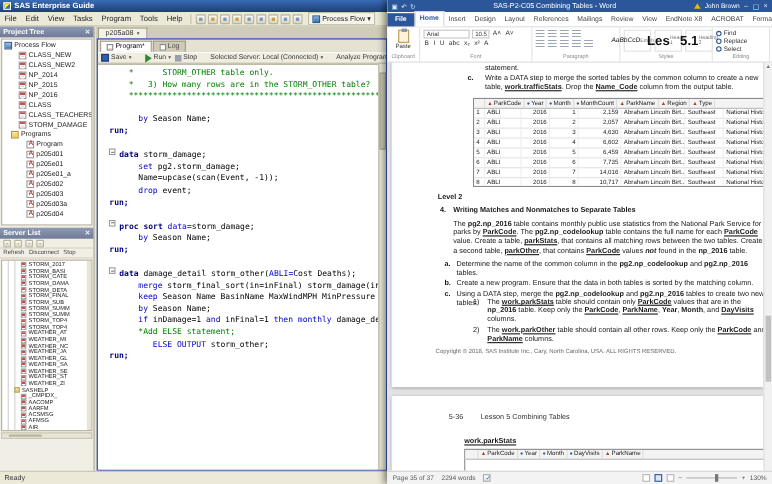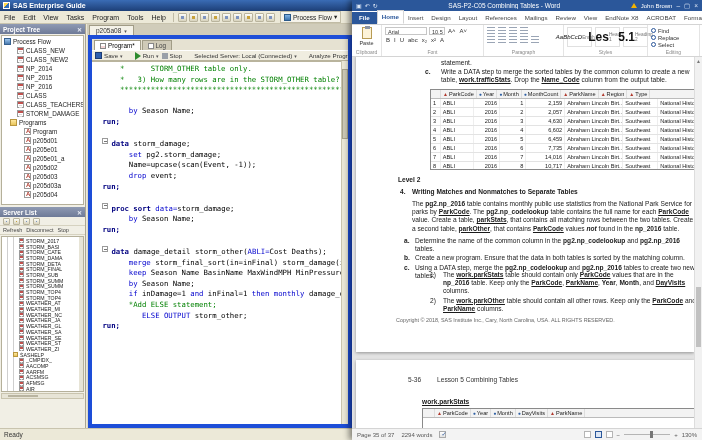--- a/index.html
+++ b/index.html
@@ -45,21 +45,21 @@
   .sl-row .i{ width:5px; height:5px; }
   .sl-row.shelp{ padding-left:11px; }
   .sl-vscroll { position:absolute; right:0; top:0; width:4px; height:100%; background:#e7e4d6; }
   .sl-hscroll { height:6px; margin:0 1px; background:#e7e4d6; border:1px solid #c9c4ae; position:relative; }
   .sl-hscroll::after{ content:""; position:absolute; left:6px; top:1px; width:30px; height:2px; background:#b9b4a0; }
 
   
   #editor { position:absolute; left:87px; top:24px; right:0; bottom:12px; background:#dcd8c8; }
   .doc-tab-row { height:11px; display:flex; align-items:flex-end; padding-left:2px; background:#d0ccba; }
   .doc-tab { background:#f4f2e8; border:1px solid #a19c86; border-bottom:none; font-size:6.5px; padding:1px 6px; display:flex; gap:3px; align-items:center; color:#333; }
-  .ed-frame { position:absolute; left:1px; right:0; top:11px; bottom:0; background:#737373; border:4px solid #1d4ed8; }
+  .ed-frame { position:absolute; left:1px; right:0; top:11px; bottom:0; background:#737373; border:1px solid #1d4ed8; }
   .ed-tabs { height:11px; display:flex; align-items:flex-end; gap:1px; padding:1px 2px 0; background:#e6e2d2; }
   .ed-tab { font-size:6.3px; padding:1px 5px; border:1px solid #a19c86; border-bottom:none; background:#cfcab7; color:#444; display:flex; gap:2px; align-items:center; }
   .ed-tab.active { background:#fff; color:#000; }
   .mini-ic { width:6px; height:6px; border:1px solid #888; background:#fff; }
   .mini-ic.prog { background:linear-gradient(#fff 0 60%,#f4d6d6 60%); }
   .ed-toolbar { height:11px; display:flex; align-items:center; gap:3px; padding:0 3px; background:#f0ede0; border-top:1px solid #fff; border-bottom:1px solid #b9b49d; font-size:6.2px; color:#333; white-space:nowrap; overflow:hidden; }
   .etb { display:flex; align-items:center; gap:2px; }
   .etb .arrow { font-size:5px; color:#555; }
   .ic-save { width:7px; height:7px; background:#2f5fae; border:1px solid #1c3c74; }
   .ic-run { width:0; height:0; border-left:6px solid #2e8b2e; border-top:4px solid transparent; border-bottom:4px solid transparent; }

